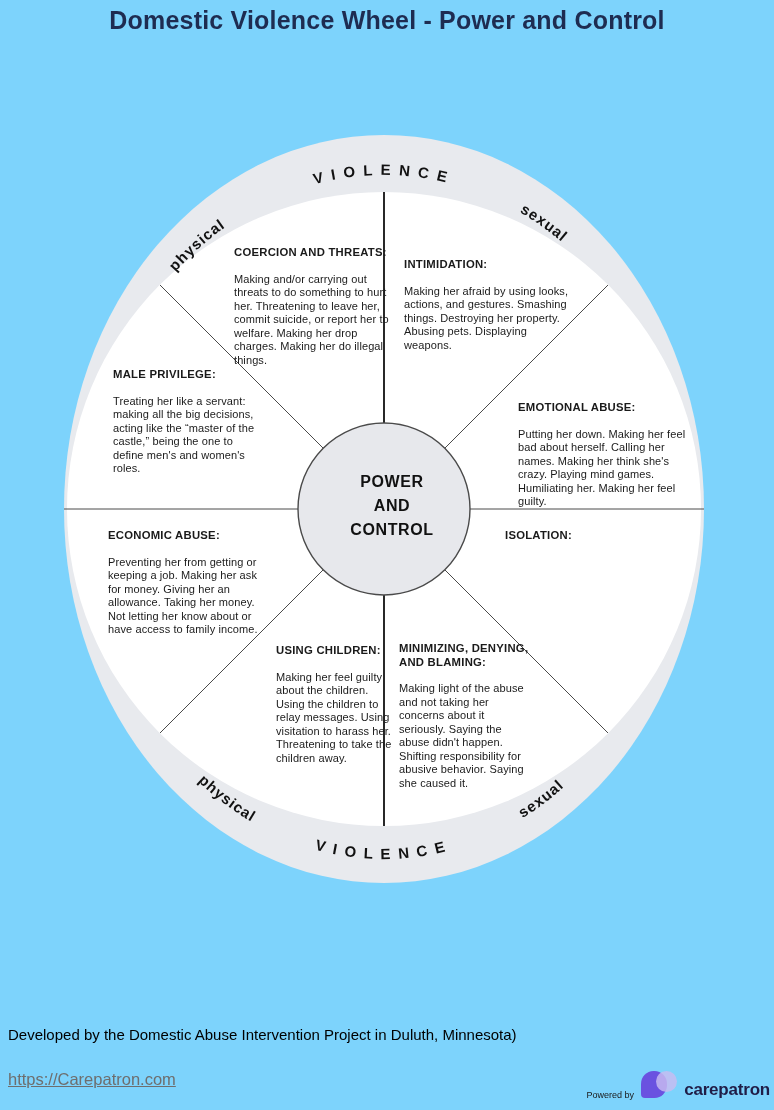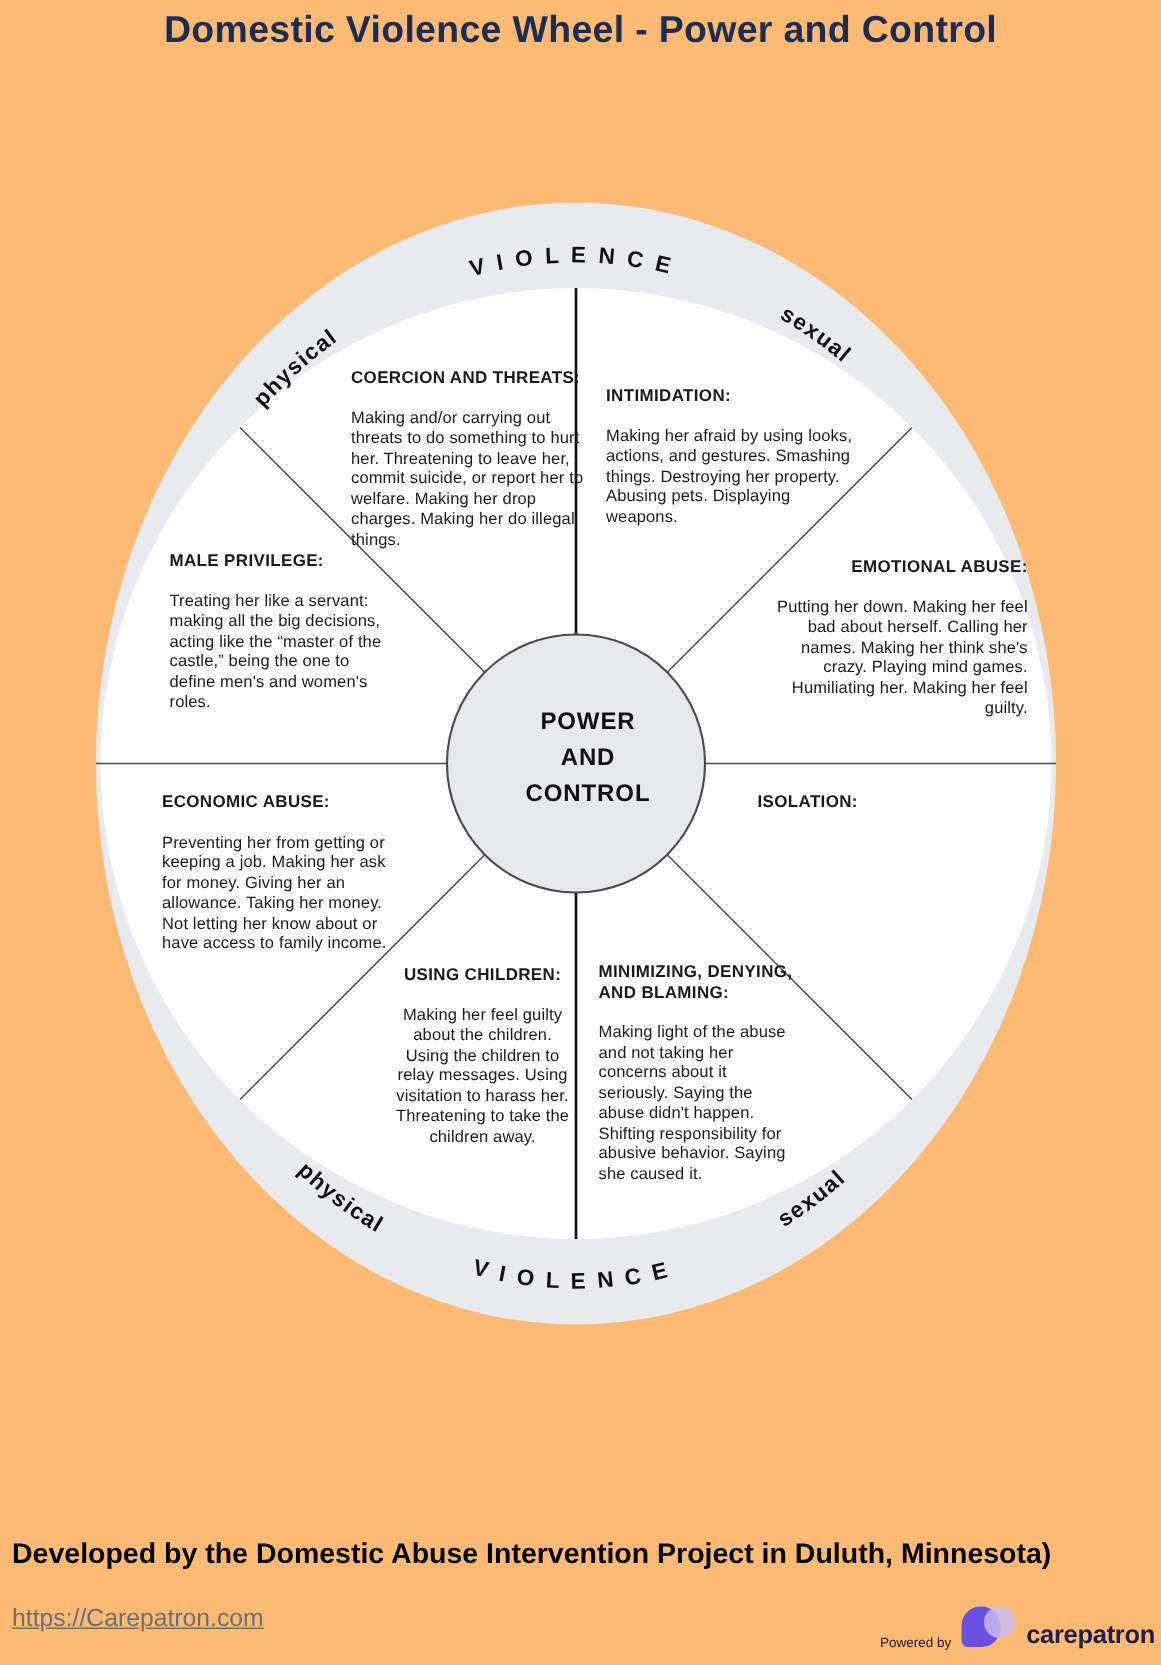--- a/index.html
+++ b/index.html
@@ -2,21 +2,21 @@
 <html><head>
 <meta charset="utf-8">
 <style>
   * { margin: 0; padding: 0; box-sizing: border-box; }
   html, body { background: #ffffff; }
   body { font-family: "Liberation Sans", sans-serif; }
   .page {
     position: relative;
     width: 774px;
     height: 1110px;
-    background: #fdba74;
+    background: #7dd3fc;
     overflow: hidden;
   }
   .page-title {
     position: absolute;
     top: 6px; left: 0; width: 774px;
     text-align: center;
     font-size: 25px;
     font-weight: bold;
     color: #1e2c51;
     letter-spacing: 0.2px;
@@ -63,22 +63,22 @@
   }
   .segment p {
     font-size: 11px;
     line-height: 13.5px;
     letter-spacing: 0.1px;
     white-space: pre-line;
   }
   .attribution {
     position: absolute;
     left: 8px; top: 1026px;
-    font-size: 19px;
-    font-weight: bold;
+    font-size: 15px;
+    font-weight: normal;
     color: #000000;
     text-align: center;
   }
   .footer-link {
     position: absolute;
     left: 8px; top: 1070px;
     font-size: 16.5px;
     color: #6e6e6e;
     text-decoration: underline;
     cursor: pointer;
@@ -185,21 +185,21 @@
 
   <div class="segment" style="left:404px; top:258px;">
     <h2>INTIMIDATION:</h2>
     <p>Making her afraid by using looks,
 actions, and gestures. Smashing
 things. Destroying her property.
 Abusing pets. Displaying
 weapons.</p>
   </div>
 
-  <div class="segment" style="left:518px; top:372px;text-align:right;">
+  <div class="segment" style="left:518px; top:401px;">
     <h2>EMOTIONAL ABUSE:</h2>
     <p>Putting her down. Making her feel
 bad about herself. Calling her
 names. Making her think she's
 crazy. Playing mind games.
 Humiliating her. Making her feel
 guilty.</p>
   </div>
 
   <div class="segment" style="left:505px; top:529px;">
@@ -212,21 +212,21 @@
     <p>Making light of the abuse
 and not taking her
 concerns about it
 seriously. Saying the
 abuse didn't happen.
 Shifting responsibility for
 abusive behavior. Saying
 she caused it.</p>
   </div>
 
-  <div class="segment" style="left:264px; top:644px;text-align:center;">
+  <div class="segment" style="left:276px; top:644px;">
     <h2>USING CHILDREN:</h2>
     <p>Making her feel guilty
 about the children.
 Using the children to
 relay messages. Using
 visitation to harass her.
 Threatening to take the
 children away.</p>
   </div>
 

